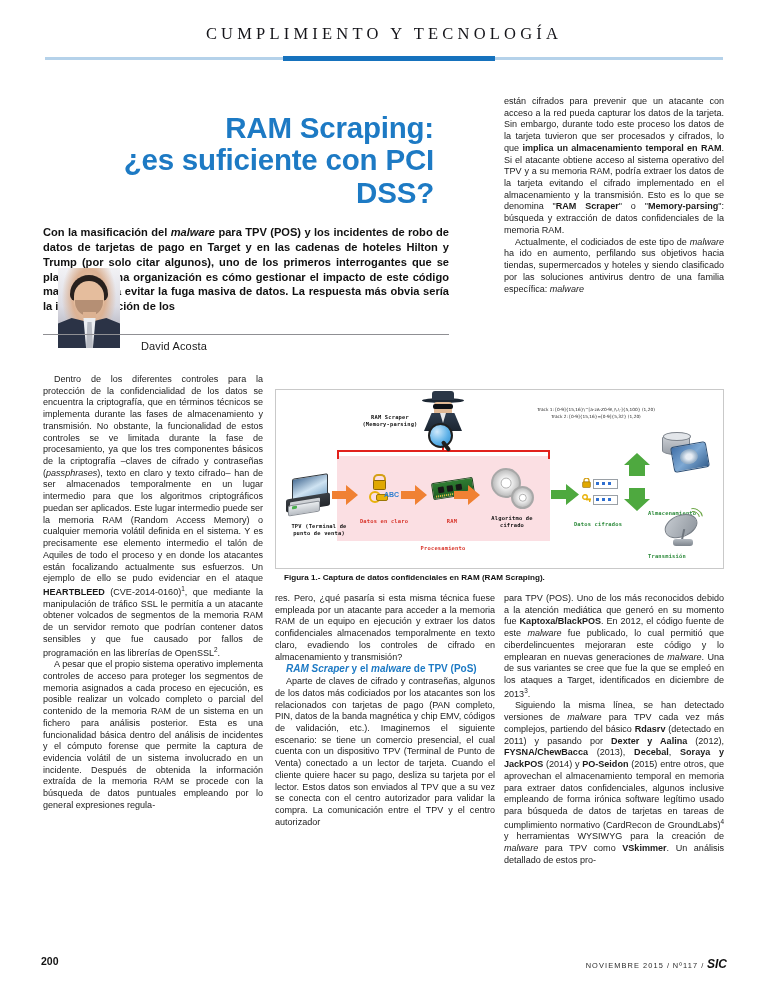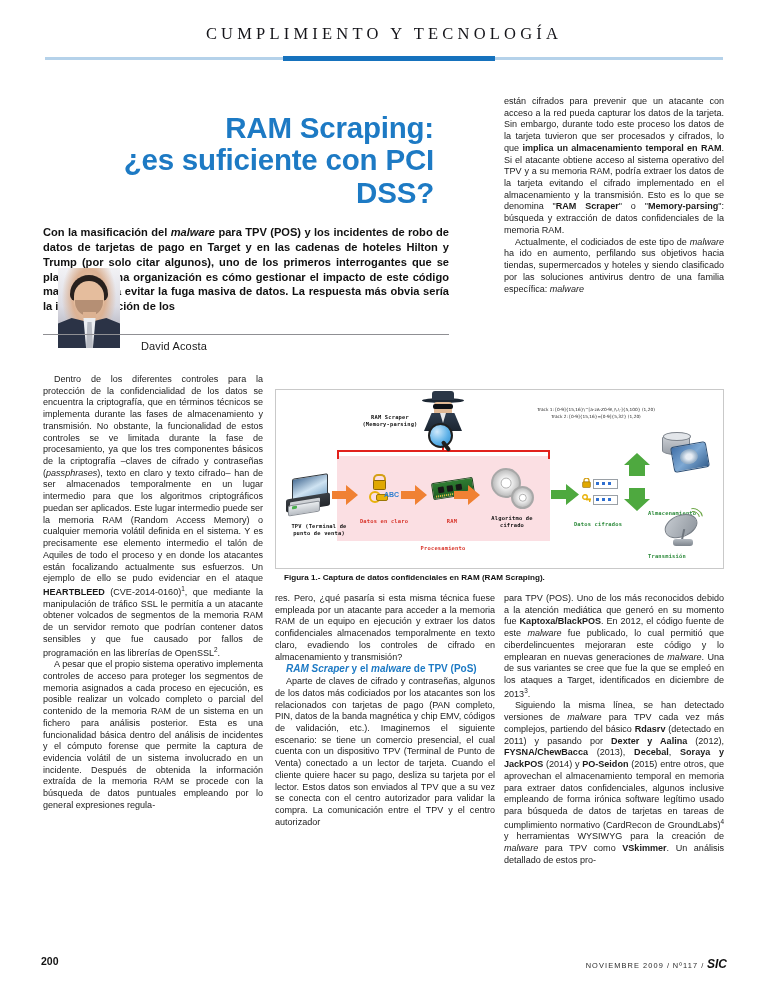--- a/index.html
+++ b/index.html
@@ -625,18 +625,18 @@
   <p>Aparte de claves de cifrado y contraseñas, algunos de los datos más codiciados por los atacantes son los relacionados con tarjetas de pago (PAN completo, PIN, datos de la banda magnética y chip EMV, códigos de validación, etc.). Imaginemos el siguiente escenario: se tiene un comercio presencial, el cual cuenta con un dispositivo TPV (Terminal de Punto de Venta) conectado a un lector de tarjeta. Cuando el cliente quiere hacer su pago, desliza su tarjeta por el lector. Estos datos son enviados al TPV que a su vez se conecta con el centro autorizador para validar la compra. La comunicación entre el TPV y el centro autorizador</p>
 </div>
 
 <div class="col" id="col-right">
   <p class="noind"><span>para TPV (POS). Uno de los más reconocidos debido a la atención mediática que generó en su momento fue </span><b>Kaptoxa/BlackPOS</b><span>. En 2012, el código fuente de este </span><i>malware</i><span> fue publicado, lo cual permitió que ciberdelincuentes mejoraran este código y lo emplearan en nuevas generaciones de </span><i>malware</i><span>. Una de sus variantes se cree que fue la que se empleó en los ataques a Target, identificados en diciembre de 2013</span><sup>3</sup><span>.</span></p>
   <p><span>Siguiendo la misma línea, se han detectado versiones de </span><i>malware</i><span> para TPV cada vez más complejos, partiendo del básico </span><b>Rdasrv</b><span> (detectado en 2011) y pasando por </span><b>Dexter y Aalina</b><span> (2012), </span><b>FYSNA/ChewBacca</b><span> (2013), </span><b>Decebal</b><span>, </span><b>Soraya y JackPOS</b><span> (2014) y </span><b>PO-Seidon</b><span> (2015) entre otros, que aprovechan el almacenamiento temporal en memoria para extraer datos confidenciales, algunos inclusive empleando de forma irónica software legítimo usado para búsqueda de datos de tarjetas en tareas de cumplimiento normativo (CardRecon de GroundLabs)</span><sup>4</sup><span> y herramientas WYSIWYG para la creación de </span><i>malware</i><span> para TPV como </span><b>VSkimmer</b><span>. Un análisis detallado de estos pro-</span></p>
 </div>
 
 <div class="footer-page">200</div>
 <div class="footer-right">
-  <span>NOVIEMBRE 2009</span>
+  <span>NOVIEMBRE 2015</span>
   <span class="sep">/</span>
   <span>Nº117</span>
   <span class="sep">/</span>
   <span class="sic">SIC</span>
 </div>
 
 </body></html>

